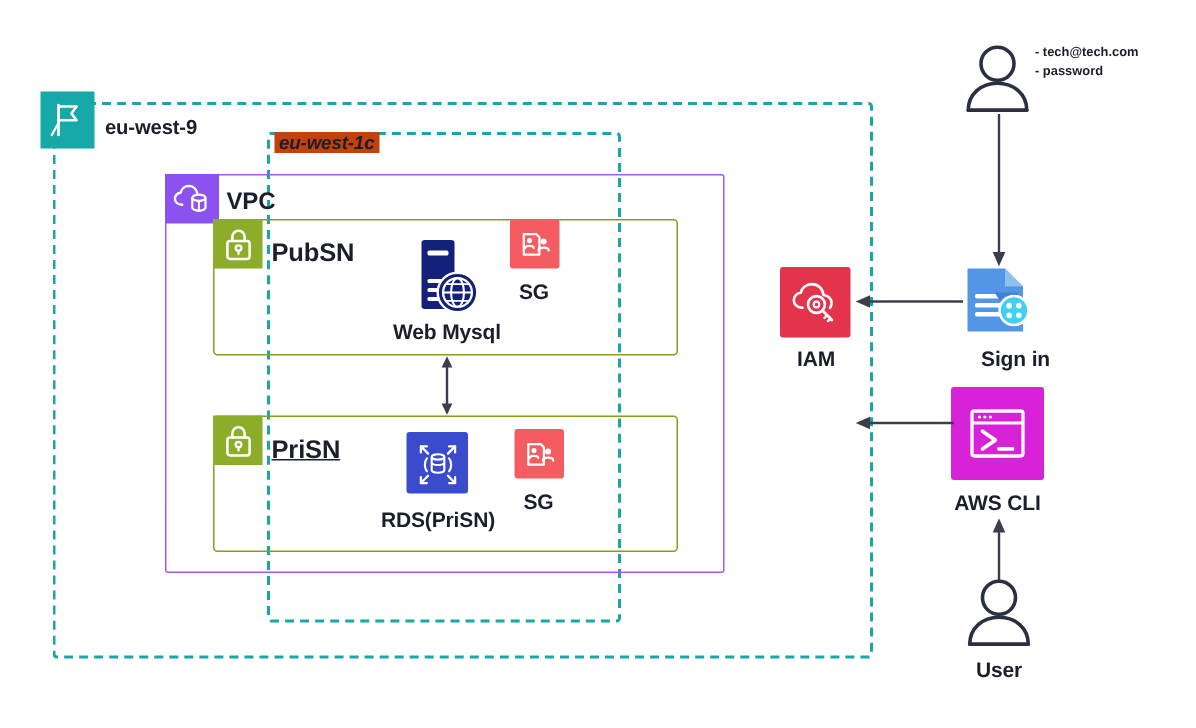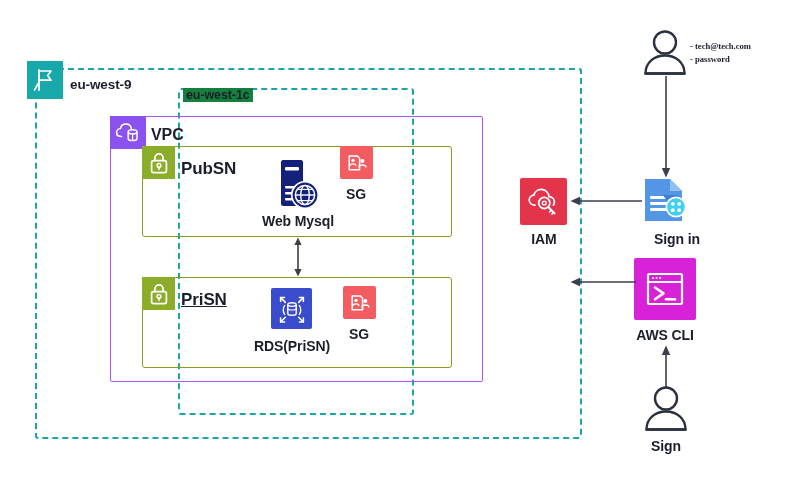--- a/index.html
+++ b/index.html
@@ -108,21 +108,21 @@
   <div class="badge badge-region" style="left:27px; top:61px; width:36px; height:38px;">
     <svg width="26" height="28" viewBox="0 0 26 28" aria-hidden="true">
       <line x1="7" y1="4" x2="7" y2="24" stroke="#ffffff" stroke-width="1.8" stroke-linecap="round"></line>
       <path d="M7 5 H19 L15.6 9.6 L19 14.2 H7 Z" fill="none" stroke="#ffffff" stroke-width="1.7" stroke-linejoin="round"></path>
       <line x1="7" y1="16" x2="2.5" y2="24" stroke="#ffffff" stroke-width="1.6" stroke-linecap="round"></line>
     </svg>
   </div>
   <div class="lbl lbl-region" style="left:70px; top:77px;">eu-west-9</div>
 
   <div class="box az-box" style="left:178px; top:88px; width:236px; height:327px;"></div>
-  <div class="lbl lbl-az" style="left:183px; top:88px; background:#15803d; padding:0 3px;">eu-west-1c</div>
+  <div class="lbl lbl-az" style="left:183px; top:88px; background:#c2410c; padding:0 3px;font-style:italic;">eu-west-1c</div>
 
   <div class="box vpc-box" style="left:110px; top:116px; width:373px; height:266px;"></div>
 
   <div class="badge badge-vpc" style="left:110px; top:116px; width:36px; height:33px;">
     <svg width="28" height="24" viewBox="0 0 28 24" aria-hidden="true">
       <path d="M7.5 15.5 C4.4 15.5 2.6 13.6 2.6 11.4 C2.6 9.3 4.3 7.6 6.4 7.5 C6.9 4.9 9.2 3 11.9 3 C14.6 3 16.9 4.9 17.4 7.5" fill="none" stroke="#ffffff" stroke-width="1.6" stroke-linecap="round" stroke-linejoin="round"></path>
       <ellipse cx="18.6" cy="10.8" rx="4.4" ry="2.1" fill="none" stroke="#ffffff" stroke-width="1.5"></ellipse>
       <path d="M14.2 10.8 V17.4 C14.2 18.6 16.2 19.5 18.6 19.5 C21 19.5 23 18.6 23 17.4 V10.8" fill="none" stroke="#ffffff" stroke-width="1.5" stroke-linejoin="round"></path>
       <line x1="18.6" y1="12.9" x2="18.6" y2="19.5" stroke="#ffffff" stroke-width="1.3"></line>
     </svg>
@@ -266,21 +266,21 @@
   <div class="lbl lbl-node" style="left:628px; top:327px; width:74px;">AWS CLI</div>
 
   <div class="ovl" style="left:639px; top:29px;">
     <svg width="52" height="48" viewBox="0 0 52 48" aria-hidden="true">
       <circle cx="26" cy="13.5" r="11" fill="none" stroke="#2B3040" stroke-width="2.4"></circle>
       <path d="M6.5 44.5 C6.5 33.6 15.2 26.5 26 26.5 C36.8 26.5 45.5 33.6 45.5 44.5 Z" fill="none" stroke="#2B3040" stroke-width="2.4" stroke-linejoin="round"></path>
       <line x1="6.5" y1="44.5" x2="45.5" y2="44.5" stroke="#2B3040" stroke-width="2.4" stroke-linecap="round"></line>
     </svg>
   </div>
 
-  <div class="creds" style="left: 690px; top: 40px; font-family: Liberation Serif, serif;">
+  <div class="creds" style="left: 690px; top: 28px;">
     <div>- tech@tech.com</div>
     <div>- password</div>
   </div>
 
   <div class="ovl" style="left:658px; top:76px;">
     <svg width="16" height="102" viewBox="0 0 16 102" aria-hidden="true">
       <line x1="8" y1="0" x2="8" y2="94" stroke="#3B3F4C" stroke-width="1.6"></line>
       <path d="M8 101.5 L12.2 92 L3.8 92 Z" fill="#3B3F4C"></path>
     </svg>
   </div>
@@ -306,15 +306,15 @@
     </svg>
   </div>
 
   <div class="ovl" style="left:640px; top:385px;">
     <svg width="52" height="48" viewBox="0 0 52 48" aria-hidden="true">
       <circle cx="26" cy="13.5" r="11" fill="none" stroke="#2B3040" stroke-width="2.4"></circle>
       <path d="M6.5 44.5 C6.5 33.6 15.2 26.5 26 26.5 C36.8 26.5 45.5 33.6 45.5 44.5 Z" fill="none" stroke="#2B3040" stroke-width="2.4" stroke-linejoin="round"></path>
       <line x1="6.5" y1="44.5" x2="45.5" y2="44.5" stroke="#2B3040" stroke-width="2.4" stroke-linecap="round"></line>
     </svg>
   </div>
-  <div class="lbl lbl-node" style="left:636px; top:438px; width:60px;">Sign</div>
+  <div class="lbl lbl-node" style="left:636px; top:438px; width:60px;">User</div>
 
 </div>
 
 </body></html>

